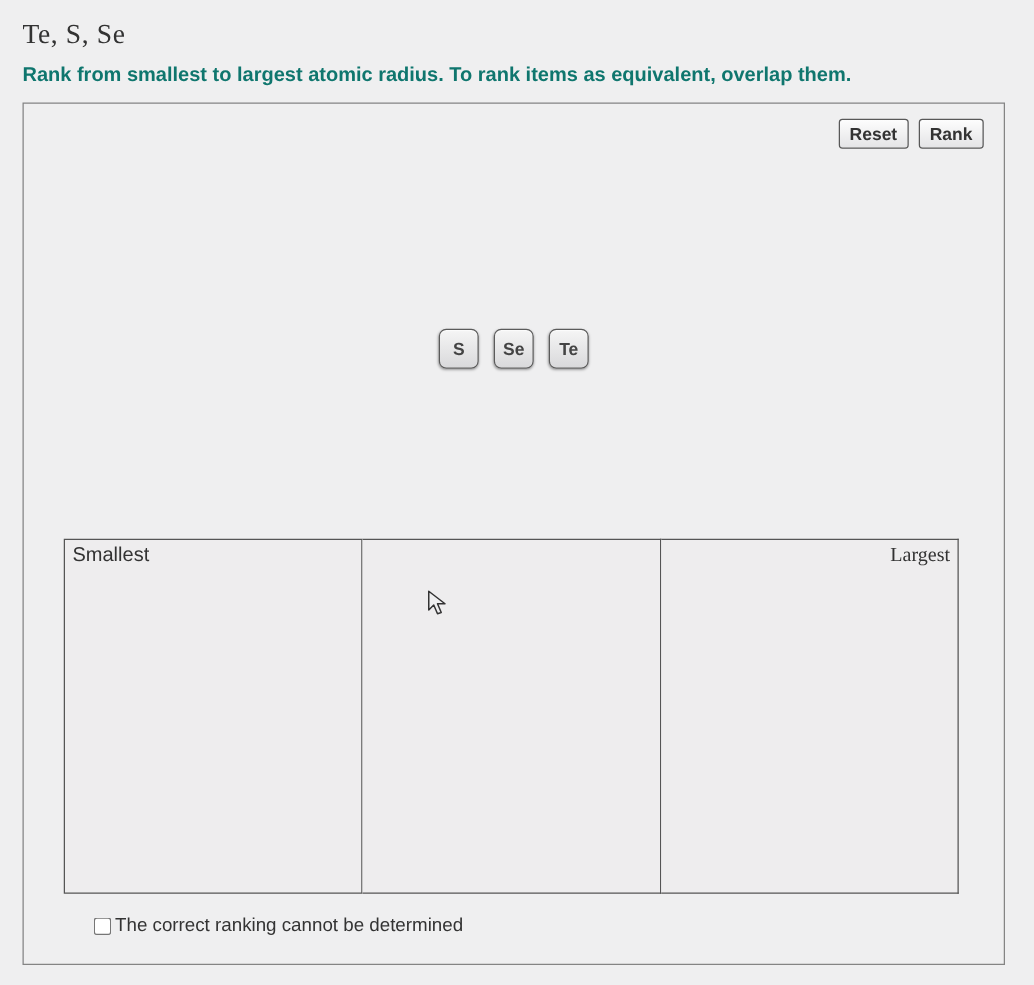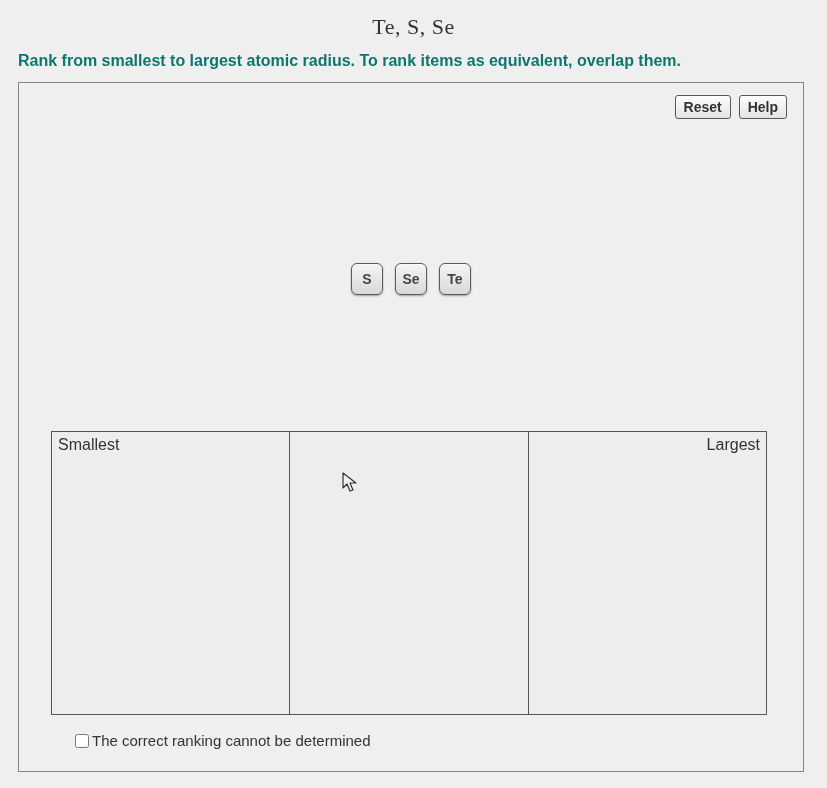--- a/index.html
+++ b/index.html
@@ -10,21 +10,20 @@
       background: #efeff0;
       color: #222;
       width: 827px;
     }
     .page-title {
       font-size: 22px;
       font-family: Georgia, 'Times New Roman', serif;
       color: #333;
       margin-bottom: 10px;
       letter-spacing: 0.5px;
-      text-align: center;
     }
     .instructions {
       font-size: 16px;
       font-weight: bold;
       color: #0f766e;
       margin-bottom: 10px;
       line-height: 1.35;
     }
     .panel {
       border: 1px solid #848484;
@@ -88,21 +87,21 @@
       top: 348px;
       height: 284px;
       display: flex;
     }
     .drop-cell {
       flex: 1;
       border: 1px solid #555;
       background: #eeedee;
       position: relative;
     }
-    .drop-cell + .drop-cell { border-left: none; }
+    .drop-cell + .drop-cell { border-left: none; font-family: Liberation Serif, serif; }
     .cell-label-left {
       position: absolute;
       left: 6px; top: 4px;
       font-size: 16px;
       color: #333;
     }
     .cell-label-right {
       position: absolute;
       right: 6px; top: 4px;
       font-size: 16px;
@@ -133,21 +132,21 @@
 </head>
 <body>
 
 <div class="page-title">Te, S, Se</div>
 <div class="instructions">Rank from smallest to largest atomic radius. To rank items as equivalent, overlap them.</div>
 
 <div class="panel">
 
   <div class="panel-buttons">
     <button class="ui-button">Reset</button>
-    <button class="ui-button">Help</button>
+    <button class="ui-button">Rank</button>
   </div>
 
   <div class="staging">
     <div class="tile-row">
       <div class="tile">S</div>
       <div class="tile">Se</div>
       <div class="tile">Te</div>
     </div>
   </div>
 

